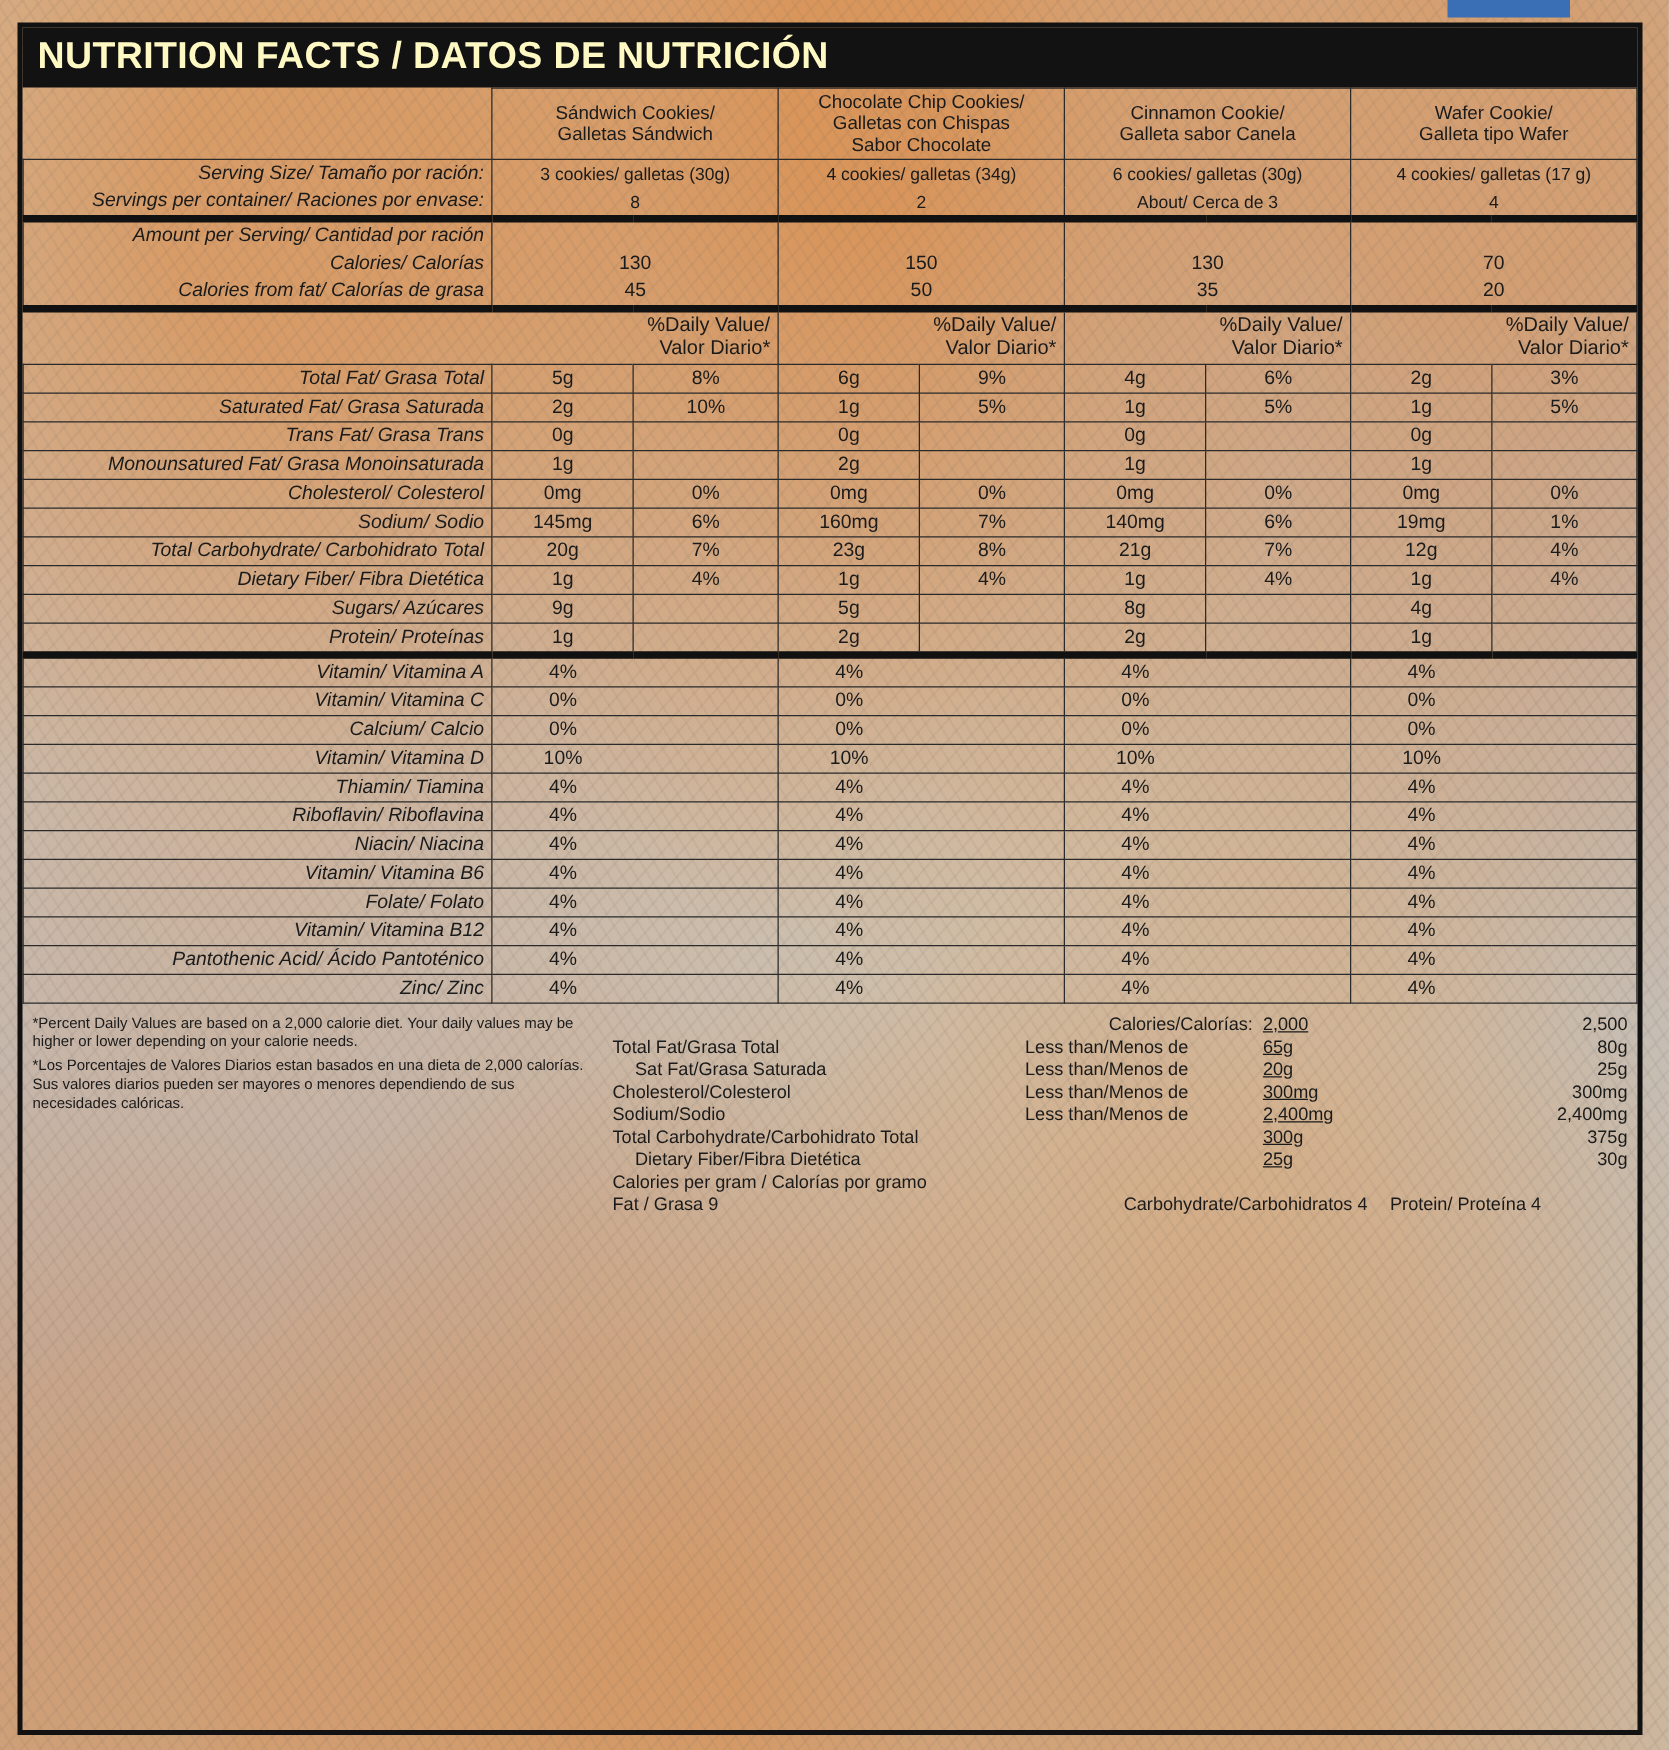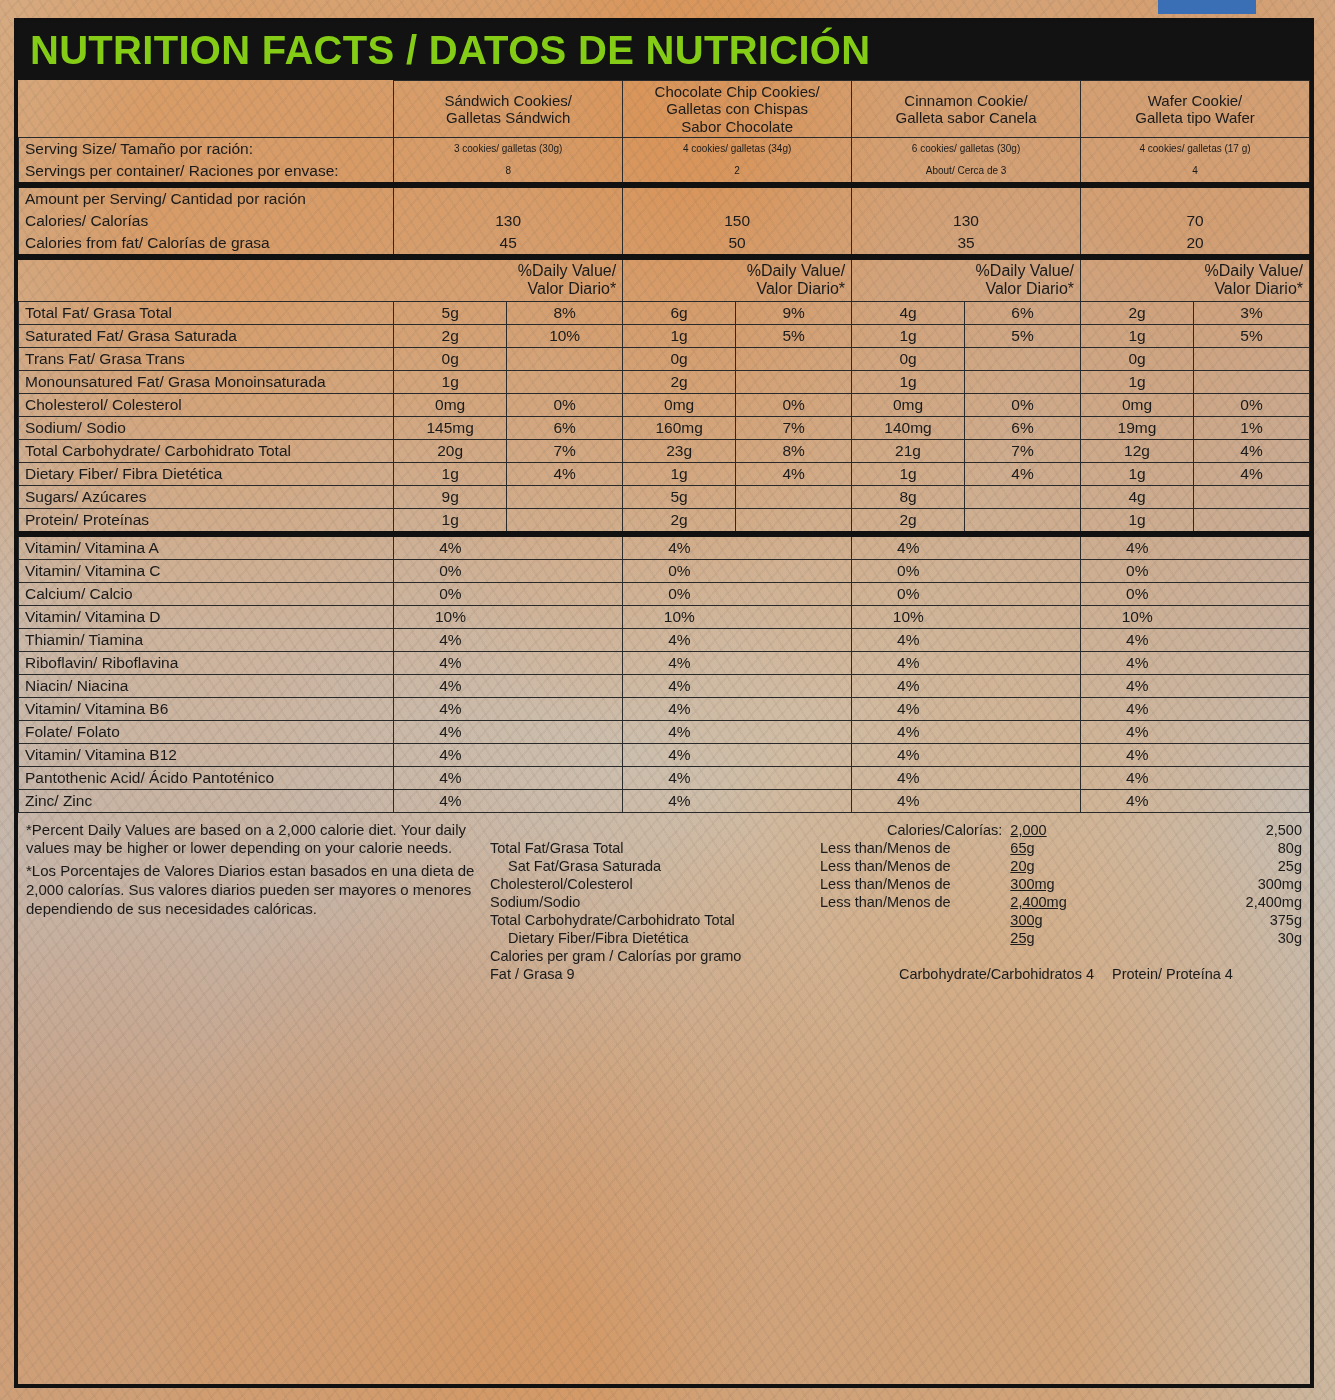--- a/index.html
+++ b/index.html
@@ -53,47 +53,47 @@
     top: 18px;
     width: 1300px;
     height: 1370px;
     box-sizing: border-box;
     border: 4px solid #111;
     background: transparent;
   }
 
   .banner {
     background: #121212;
-    color: #84cc16;
-    font-size: 40px;
+    color: #fef9c3;
+    font-size: 30px;
     font-weight: bold;
     letter-spacing: .3px;
     padding: 8px 12px 10px 12px;
     line-height: 1;
   }
 
   table.nf {
     width: 100%;
     border-collapse: collapse;
     font-size: 15.5px;
     table-layout: fixed;
     border-radius: 30px;
   }
   table.nf td, table.nf th {
     border: 1px solid #2a2a2a;
     padding: 2px 6px;
     vertical-align: middle;
     font-weight: normal;
     background: transparent;
   }
-  .lbl { text-align: left; }
+  .lbl { text-align: right; font-style: italic; }
   .val { text-align: center; }
   .bold { font-weight: bold; }
   .ind1 { padding-left: 26px; }
-  .small { font-size: 10px; }
+  .small { font-size: 14px; }
   .hdr {
     text-align: center;
     font-size: 15px;
     line-height: 1.15;
     padding: 6px 4px;
   }
   .dv {
     text-align: right;
     font-size: 16px;
     line-height: 1.15;
@@ -111,21 +111,21 @@
   #footer {
     display: flex;
     align-items: flex-start;
     gap: 10px;
     padding: 8px 4px 0 8px;
     font-size: 14px;
   }
   #fn-left {
     width: 460px;
     line-height: 1.25;
-    font-size: 15px;
+    font-size: 12px;
   }
   #fn-left p { margin: 0 0 4px 0; }
   table.dvtab {
     border-collapse: collapse;
     font-size: 14.5px;
     width: 820px;
   }
   table.dvtab td {
     padding: 1px 4px;
     border: none;

